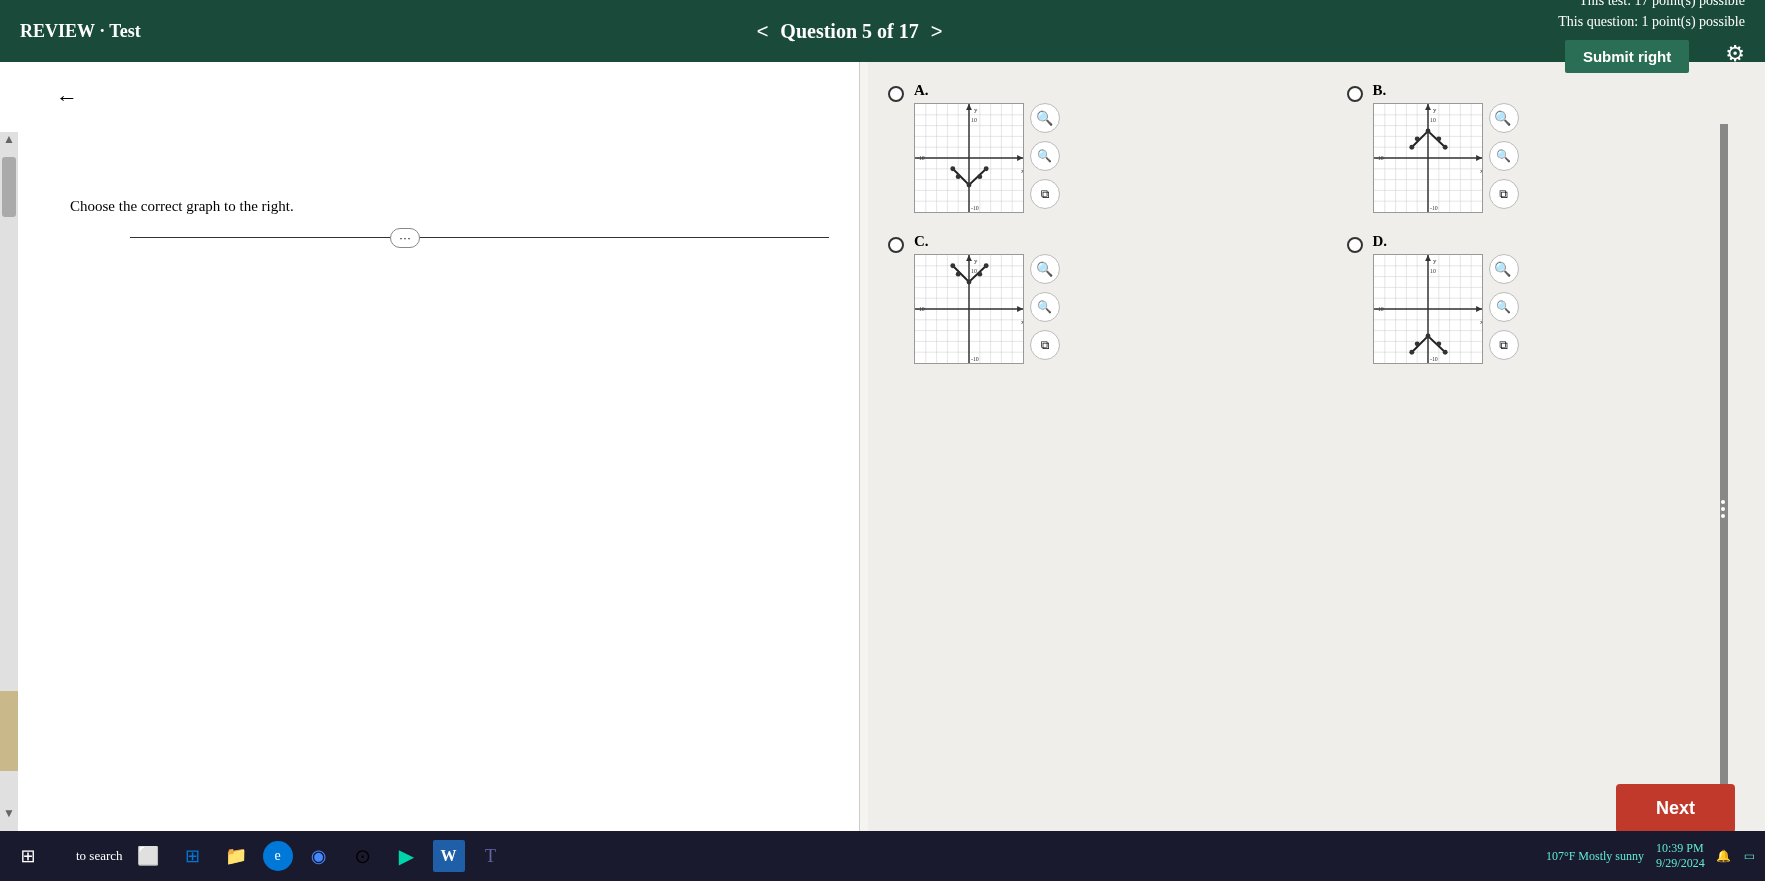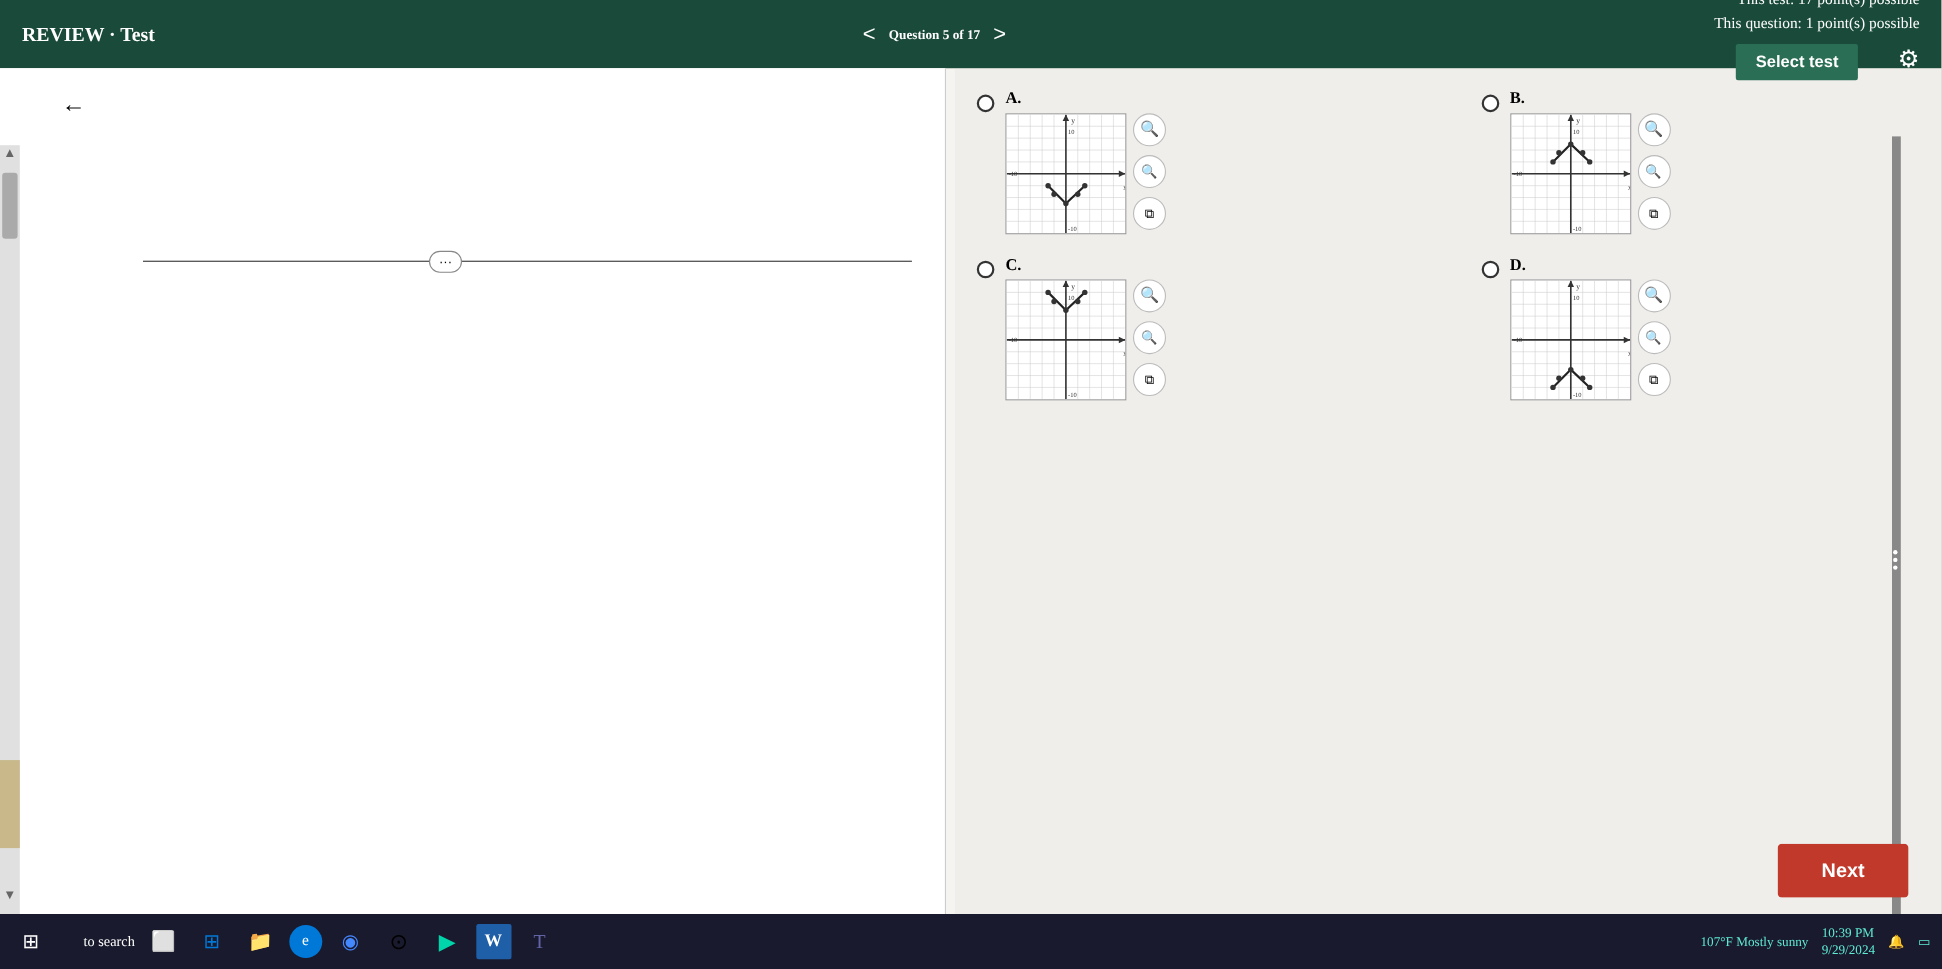--- a/index.html
+++ b/index.html
@@ -13,21 +13,21 @@
       display: flex;
       align-items: center;
       justify-content: space-between;
       padding: 0 20px;
       position: relative;
     }
     .header-left { display: flex; align-items: flex-end; gap: 10px; }
     .header-title { font-size: 18px; font-weight: bold; color: white; }
     .header-center { display: flex; align-items: center; gap: 12px; font-size: 16px; }
     .header-nav-btn { color: white; font-size: 20px; cursor: pointer; background: none; border: none; }
-    .question-label { font-size: 12px; font-weight: bold; }
+    .question-label { font-size: 20px; font-weight: bold; }
     .header-right { text-align: right; }
     .header-right .test-info { font-size: 14px; line-height: 1.5; }
     .submit-btn {
       background: #2a6e55;
       color: white;
       border: none;
       padding: 8px 18px;
       font-size: 15px;
       cursor: pointer;
       border-radius: 2px;
@@ -191,21 +191,21 @@
       display: flex;
       align-items: center;
       gap: 12px;
       color: #5eead4;
       font-size: 12px;
     }
 
     
     .next-btn-container {
       position: fixed;
-      bottom: 65px;
+      bottom: 48px;
       right: 30px;
     }
     .next-btn {
       background: #c0392b;
       color: white;
       border: none;
       padding: 14px 40px;
       font-size: 18px;
       font-weight: bold;
       cursor: pointer;
@@ -260,21 +260,21 @@
     <button class="header-nav-btn">&lt;</button>
     <span class="question-label">Question 5 of 17</span>
     <button class="header-nav-btn">&gt;</button>
   </div>
   <div class="header-right">
     <div class="test-info">
       <div>This test: 17 point(s) possible</div>
       <div>This question: 1 point(s) possible</div>
     </div>
     <div style="display:flex; align-items:center; justify-content:flex-end; gap:16px; margin-top:4px;">
-      <button class="submit-btn">Select test</button>
+      <button class="submit-btn">Submit right</button>
       <span class="settings-icon">⚙</span>
     </div>
   </div>
 </div>
 
 <div class="main-area">
 
   <div class="left-panel">
     
     <div class="scroll-area">
@@ -286,20 +286,21 @@
     
     <button class="back-btn" style="margin-left:26px;">←</button>
 
     
 
     
     <div class="h-line"></div>
     <button class="dots-btn">···</button>
 
     
+    <div class="instruction">Choose the correct graph to the right.</div>
 
     
     <div class="tan-block"></div>
   </div>
 
   <div class="v-divider" style="position:relative;">
     <div class="v-divider-dots">
       <div class="dot"></div>
       <div class="dot"></div>
       <div class="dot"></div>

